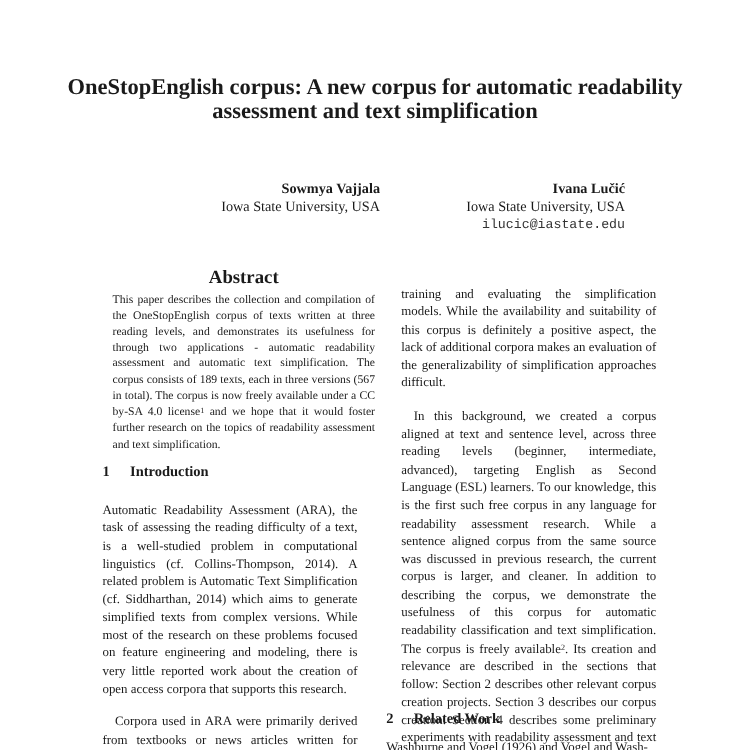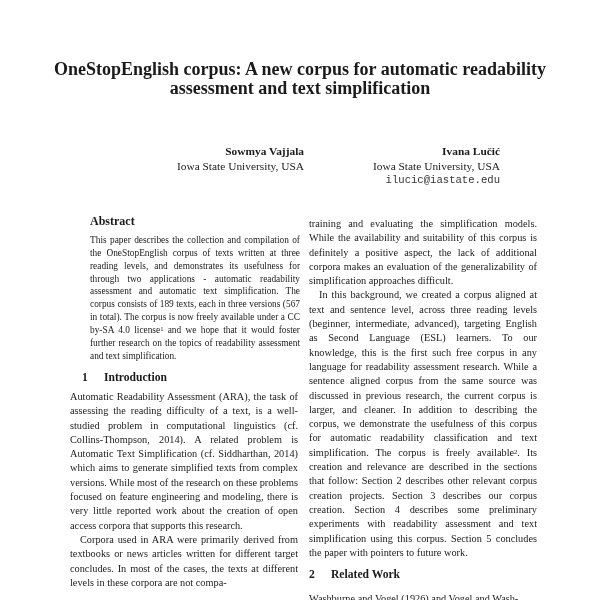--- a/index.html
+++ b/index.html
@@ -6,28 +6,28 @@
   body { width:600px; height:600px; overflow:hidden; position:relative;
          font-family:"Liberation Serif", serif; color:#1a1a1a; }
   .title { position:absolute; left:0; width:600px; top:60px; text-align:center;
            font-weight:bold; font-size:18px; line-height:19px; }
   .author { position:absolute; top:144px; width:200px; text-align:right;
             font-size:11.4px; line-height:14.5px; }
   .author .name { font-weight:bold; }
   .author .email { font-family:"Liberation Mono", monospace; font-size:10.6px; color:#333; }
   .a1 { left:104px; }
   .a2 { left:300px; }
-  .abs-head { position:absolute; top:214px; left:90px; width:210px; 
-              font-weight:bold; font-size:12px; }
+  .abs-head { position:absolute; top:214px; left:90px; width:210px; text-align:center;
+              font-weight:bold; font-size:15px; }
   .abs-body { position:absolute; top:234px; left:90px; width:210px;
               font-size:9.35px; line-height:12.85px; text-align:justify; hyphens:none; }
   .sec-head { position:absolute; font-weight:bold; font-size:11.6px; }
   .sec-head .num { display:inline-block; width:22px; }
   .col { position:absolute; font-size:10.3px; line-height:14.3px; text-align:justify; }
-  .col p { margin:0; }
+  .col p { margin:12px; }
   .col p.ind { text-indent:10px; }
   sup { font-size:6.5px; vertical-align:top; position:relative; top:-1px; }
   .left-col { left:70px; width:228px; top:390px; }
   .right-col { left:309px; width:228px; top:217px; }
   .s1 { left:82px; top:371px; }
   .s2 { left:309px; top:568px; }
   .right-tail { position:absolute; left:309px; top:592px; width:228px; font-size:10.3px; line-height:14px; }
 </style>
 </head>
 <body>

